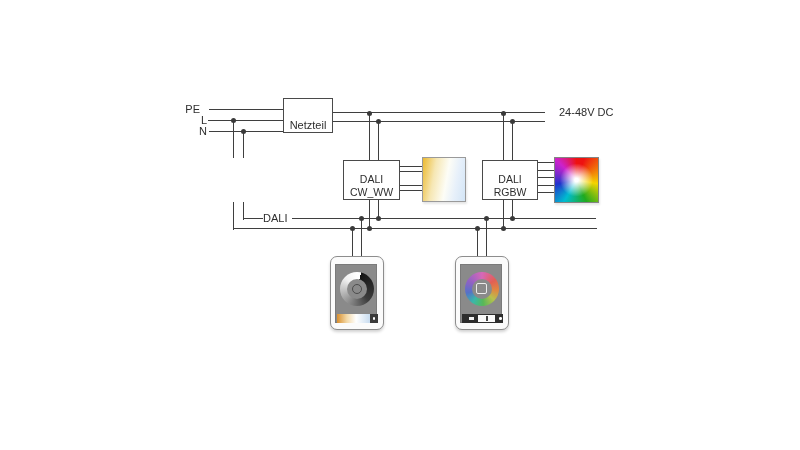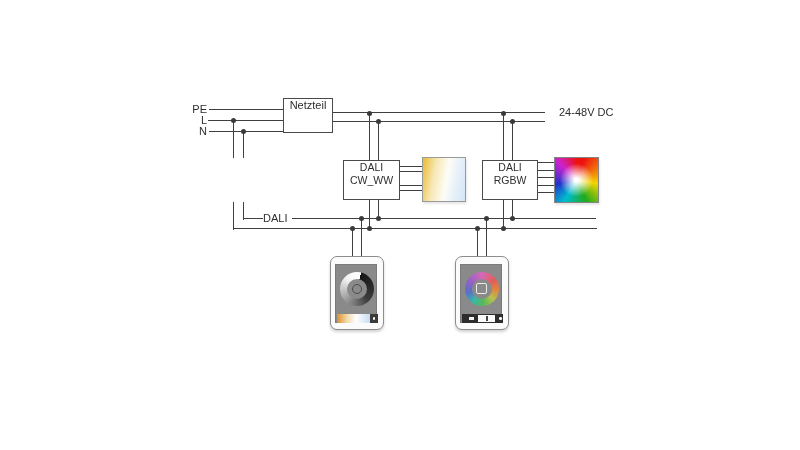--- a/index.html
+++ b/index.html
@@ -7,21 +7,21 @@
     position:relative; width:800px; height:450px; background:#ffffff;
     font-family:"Liberation Sans", sans-serif; overflow:hidden;
   }
   .h, .v { position:absolute; background:#3f3f3f; }
   .h { height:1.4px; }
   .v { width:1.4px; }
   .dot { position:absolute; width:5px; height:5px; border-radius:50%; background:#3a3a3a; }
   .box {
     position:absolute; box-sizing:border-box; background:#ffffff;
     border:1.4px solid #4a4a4a; display:flex; flex-direction:column;
-    align-items:center; justify-content:flex-start; font-size:11px;
+    align-items:center; justify-content:flex-end; font-size:11px;
     color:#2e2e2e; text-align:center; line-height:13px;
   }
   .lbl { position:absolute; font-size:11px; color:#2e2e2e; white-space:nowrap; }
   .lbl.right { text-align:right; }
 
   .cw-square {
     position:absolute; left:422px; top:157px; width:44px; height:45px;
     box-sizing:border-box; border:1px solid #9a9a9a;
     background:linear-gradient(100deg,#ecba31 0%,#f6e7b4 28%,#fdfdf6 55%,#e7f0fa 76%,#d3e5f6 100%);
     box-shadow:1px 2px 2px rgba(0,0,0,0.10);
@@ -76,21 +76,21 @@
   .rgb-seg-dash { position:absolute; left:7px; top:3px; width:5px; height:3px; background:#f0f0f0; }
   .rgb-seg-mid { position:absolute; left:16px; top:1px; width:17px; height:7px; background:#fafafa; }
   .rgb-seg-mid::after { content:""; position:absolute; left:8px; top:1px; width:2px; height:5px; background:#444444; }
   .rgb-seg-dot { position:absolute; left:37px; top:3.2px; width:2.6px; height:2.6px; border-radius:50%; background:#ffffff; }
 </style>
 </head>
 <body>
 
 <div class="stage">
 
-  <div class="lbl right" style="left:188px;top:103px;width:19px">PE</div>
+  <div class="lbl right" style="left:181px;top:103px;width:19px">PE</div>
   <div class="lbl right" style="left:188px;top:114px;width:19px">L</div>
   <div class="lbl right" style="left:188px;top:125px;width:19px">N</div>
 
   <div class="h" style="left:209px;top:109px;width:74px"></div>
   <div class="h" style="left:208px;top:120px;width:75px"></div>
   <div class="h" style="left:209px;top:131px;width:74px"></div>
 
   <div class="v" style="left:233px;top:120px;height:38px"></div>
   <div class="v" style="left:243px;top:131px;height:27px"></div>
 

